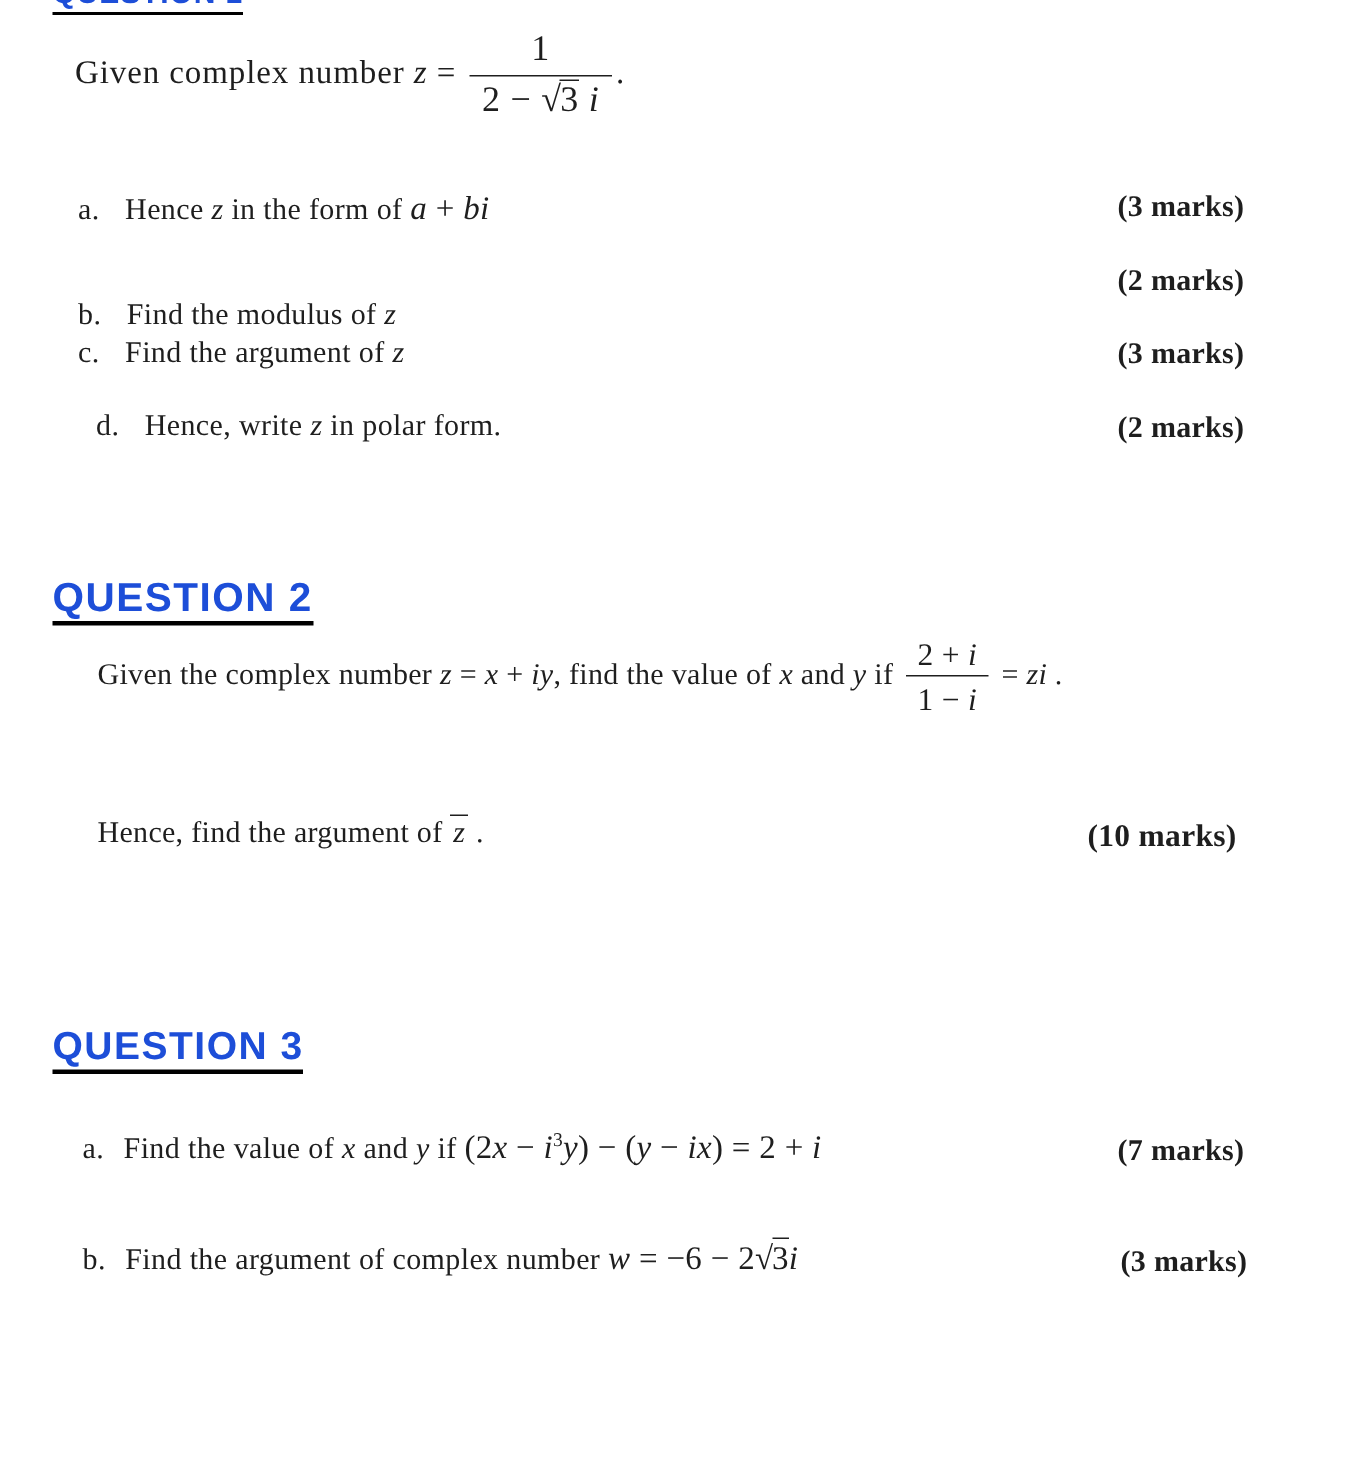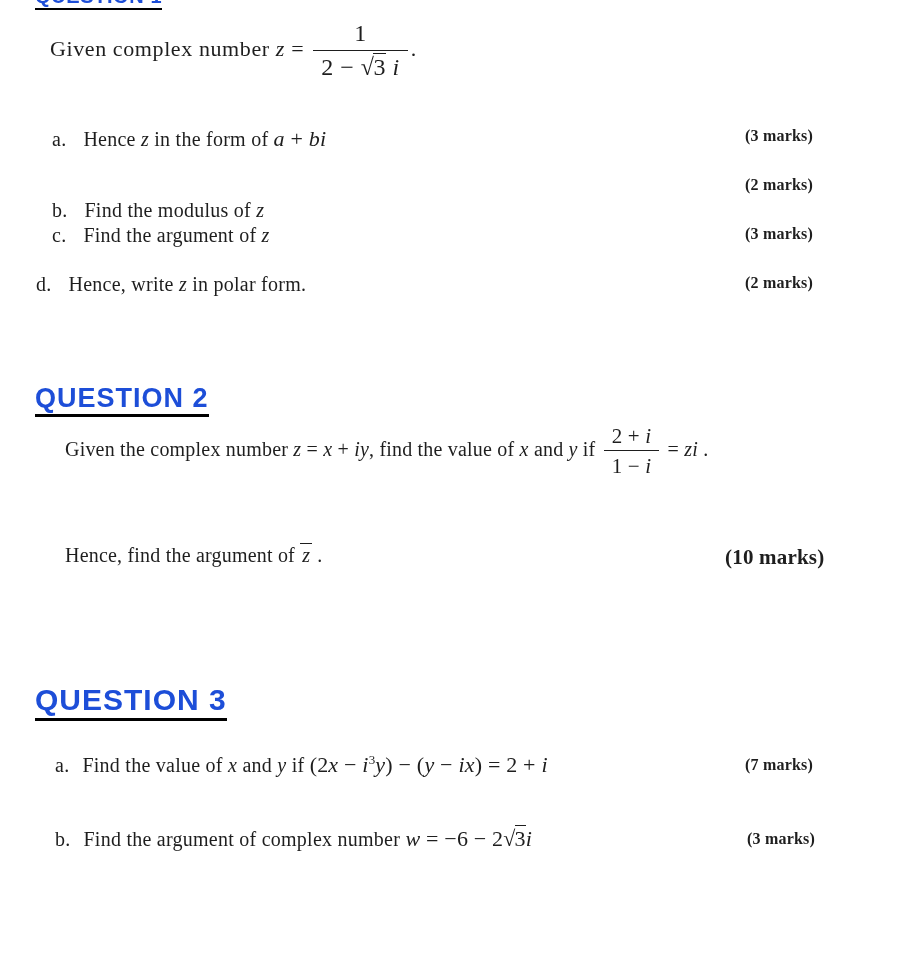--- a/index.html
+++ b/index.html
@@ -9,21 +9,21 @@
     font-family:"Liberation Serif",serif;
   }
   .abs{position:absolute;}
   .heading{
     font-family:"Liberation Sans",sans-serif;font-weight:bold;color:#1d4ed8;
     display:inline-block;border-bottom:3px solid #000;line-height:1.12;
     padding-bottom:1px;white-space:nowrap;
   }
   #q1-heading{left:35px;top:-15px;font-size:20px;letter-spacing:0.6px;border-bottom-width:2.5px;}
   #q2-heading{left:35px;top:383px;font-size:27px;letter-spacing:1px;}
-  #q3-heading{left:35px;top:683px;font-size:30px;letter-spacing:1px;}
+  #q3-heading{left:35px;top:683px;font-size:26px;letter-spacing:1px;}
 
   .it{font-style:italic;}
   .rm{font-style:normal;}
   .nowrap{white-space:nowrap;}
 
   
   .frac{display:inline-block;vertical-align:middle;text-align:center;line-height:1.15;margin:0 3px;}
   .fnum{display:block;padding:0 8px 2px;}
   .fden{display:block;border-top:1.8px solid #1e1e1e;padding:3px 8px 0;white-space:nowrap;}
 
@@ -36,23 +36,23 @@
 
   #q1-intro{left:50px;top:20px;font-size:22px;letter-spacing:0.6px;white-space:nowrap;}
   #q1-intro .frac{font-size:24px;letter-spacing:0.5px;}
 
   .q-row{font-size:20px;letter-spacing:0.25px;white-space:nowrap;}
   .q-row .lbl{margin-right:17px;}
   .mathlg{font-size:22px;letter-spacing:0.2px;}
   #q1-a{left:52px;top:126px;}
   #q1-b{left:52px;top:175px;margin-top:24px;}
   #q1-c{left:52px;top:224px;}
-  #q1-d{left:36px;top:273px;}
+  #q1-d{left:64px;top:273px;}
 
-  .marks{position:absolute;font-weight:bold;font-size:16px;letter-spacing:0.2px;white-space:nowrap;}
+  .marks{position:absolute;font-weight:bold;font-size:20px;letter-spacing:0.2px;white-space:nowrap;}
   #q1-a-marks{left:745px;top:127px;}
   #q1-b-marks{left:745px;top:176px;}
   #q1-c-marks{left:745px;top:225px;}
   #q1-d-marks{left:745px;top:274px;}
 
   #q2-body{left:65px;top:424px;font-size:20px;letter-spacing:0.2px;white-space:nowrap;}
   #q2-body .frac{font-size:21px;}
   #q2-hence{left:65px;top:543px;font-size:20px;letter-spacing:0.2px;}
   #q2-marks{left:725px;top:545px;font-size:21px;}
 

